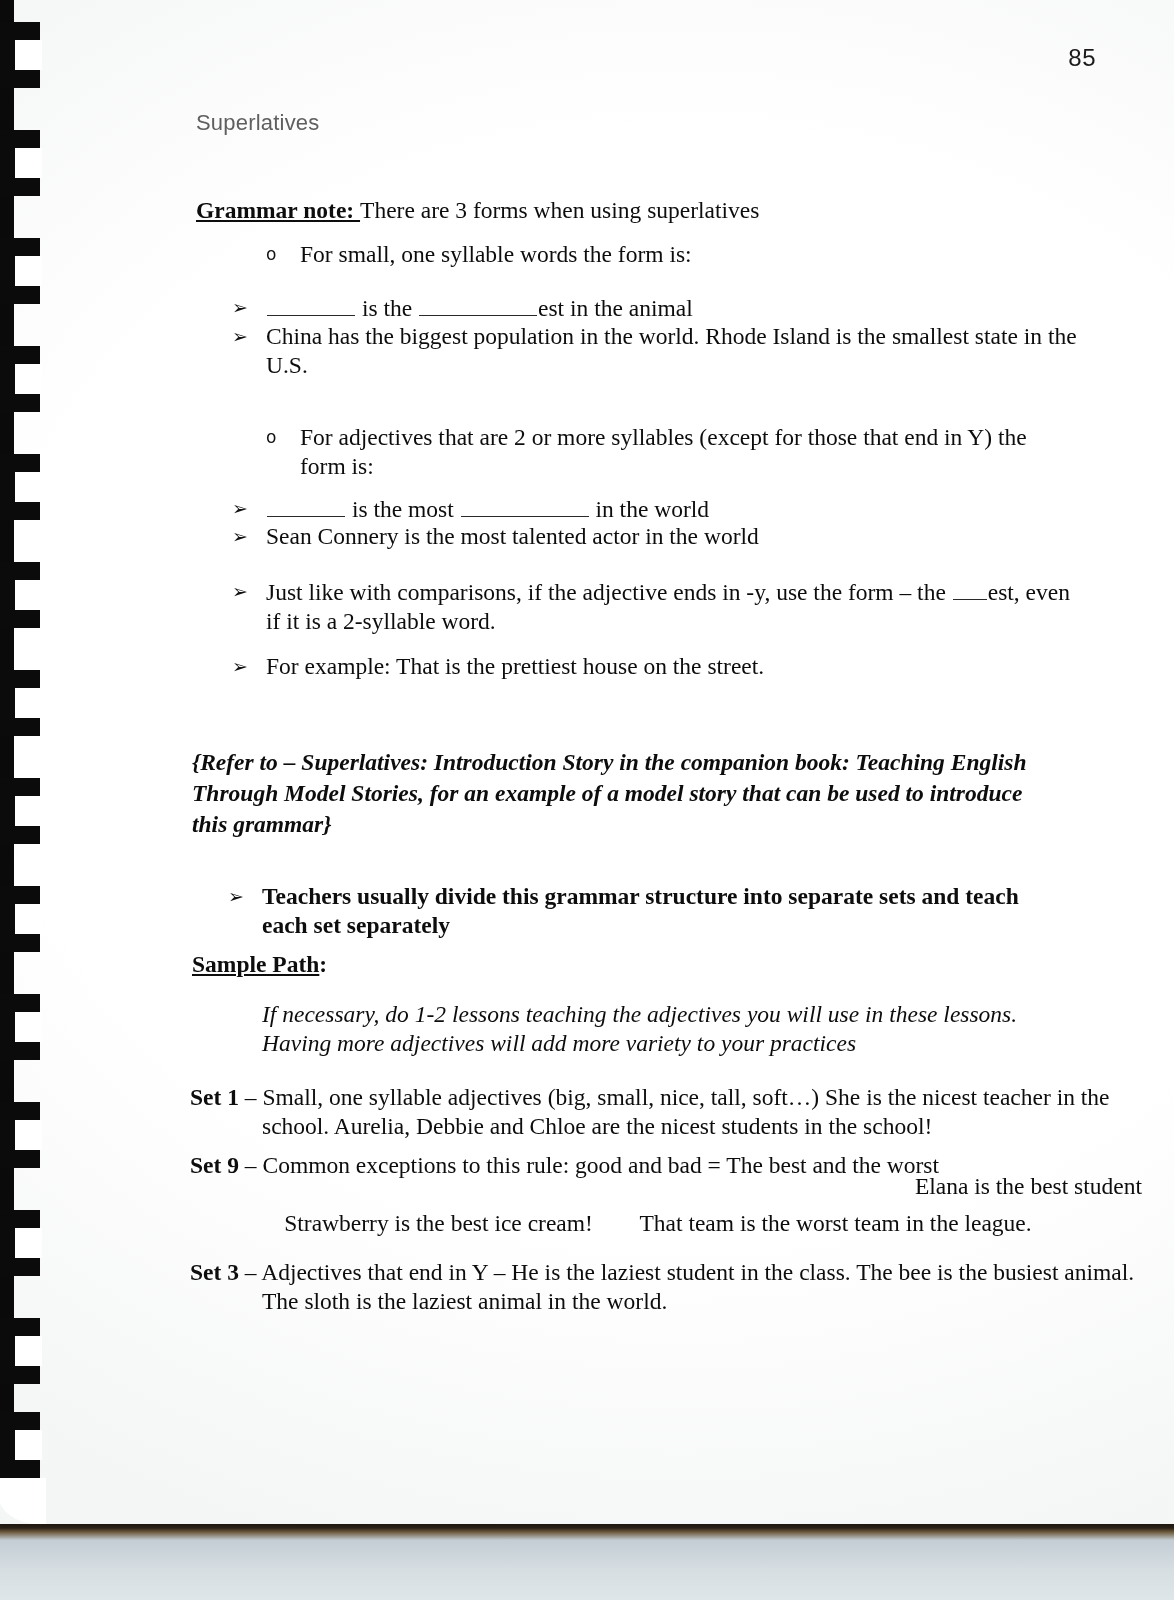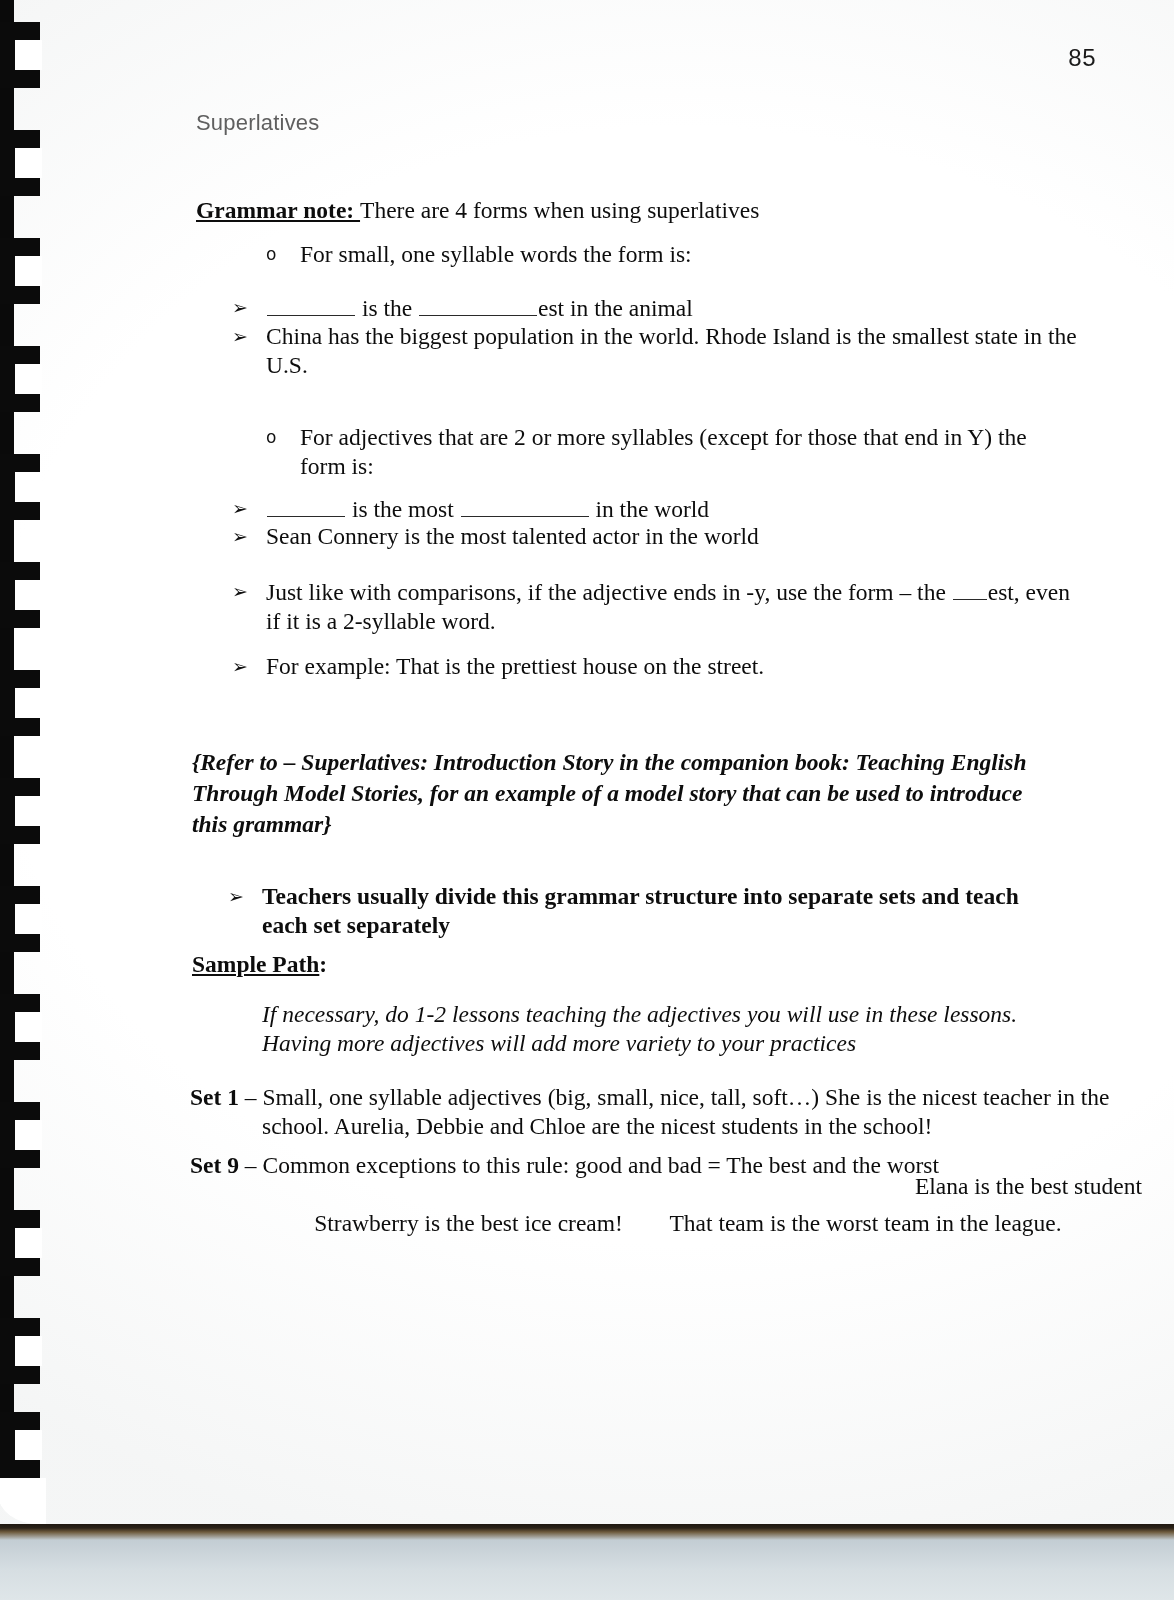--- a/index.html
+++ b/index.html
@@ -217,21 +217,21 @@
     <div class="comb-tooth" style="top:1412px"></div>
   </div>
 
   <div class="doc">
 
     <div class="page-number">85</div>
 
     <div class="doc-header">Superlatives</div>
 
     <div class="body-text" style="left:196px; top:196px; width:880px;">
-      <span class="bold ul">Grammar note: </span><span>There are 4 forms when using superlatives</span>
+      <span class="bold ul">Grammar note: </span><span>There are 3 forms when using superlatives</span>
     </div>
 
     <div class="bullet-row" style="left:266px; top:240px; width:810px;">
       <span class="bullet-mark circle">o</span>
       <span class="bullet-body">For small, one syllable words the form is:</span>
     </div>
 
     <div class="bullet-row" style="left:232px; top:293px; width:850px;">
       <span class="bullet-mark">➢</span>
       <span class="bullet-body">
@@ -296,22 +296,25 @@
       <span>If necessary, do 1-2 lessons teaching the adjectives you will use in these lessons. Having more adjectives will add more variety to your practices</span>
     </div>
 
     <div class="set-para" style="left:190px; top:1083px; width:880px;">
       <span class="bold">Set 1</span><span> – </span><span>Small, one syllable adjectives (big, small, nice, tall, soft…) She is the nicest teacher in the school. Aurelia, Debbie and Chloe are the nicest students in the school!</span>
     </div>
 
     <div class="set-para" style="left:190px; top:1151px; width:880px;">
       <span class="bold">Set 9</span><span> – </span><span>Common exceptions to this rule: good and bad = The best and the worst</span>
     </div>
-    <div class="body-text" style="left:279px; top:1180px; width:880px; white-space:pre;">
+    <div class="body-text" style="left:249px; top:1180px; width:880px; white-space:pre;">
       <span>Strawberry is the best ice cream!        That team is the worst team in the league.</span>
     </div>
     <div class="body-text" style="left:262px; top:1172px; width:880px;text-align:right;">
       <span>Elana is the best student</span>
     </div>
 
+    <div class="set-para" style="left:190px; top:1258px; width:880px;">
+      <span class="bold">Set 3</span><span> – </span><span>Adjectives that end in Y – He is the laziest student in the class. The bee is the busiest animal. The sloth is the laziest animal in the world.</span>
+    </div>
 
   </div>
 </div>
 
 </body></html>

